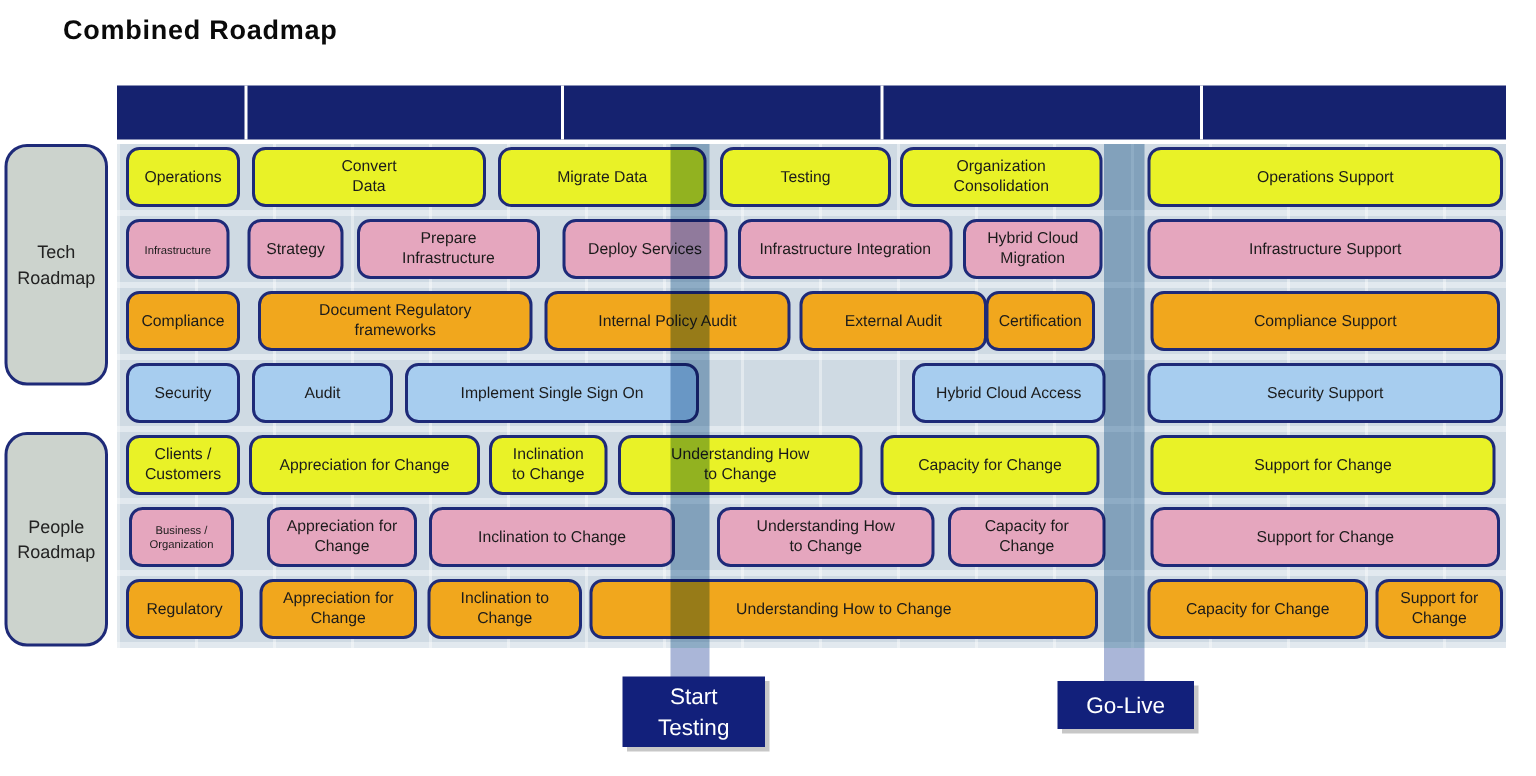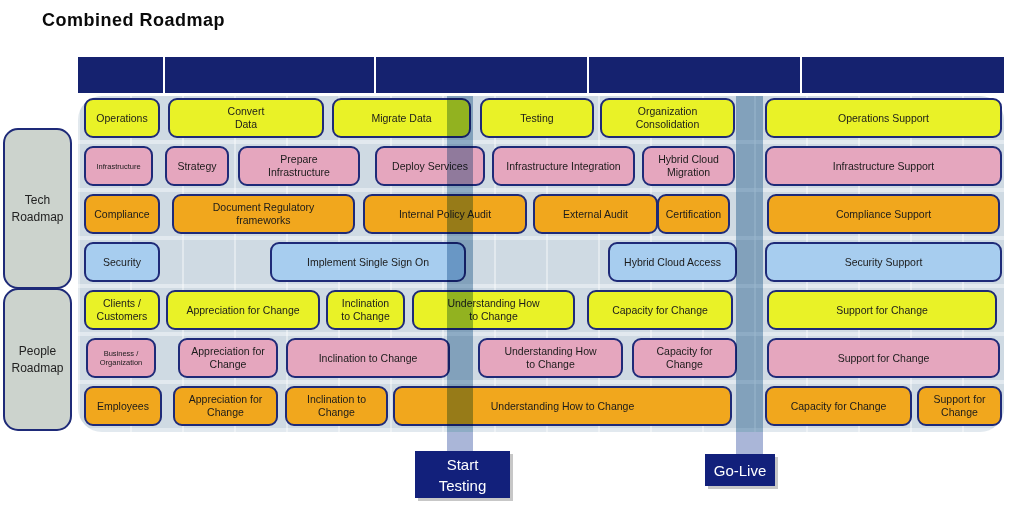--- a/index.html
+++ b/index.html
@@ -13,29 +13,28 @@
   }
   
   .theader{position:absolute;left:78px;top:57px;width:926px;height:36px;background:#15226f;}
   .theader .div{position:absolute;top:0;width:2px;height:36px;background:#ffffff;}
   
   .side{
     position:absolute;left:3px;width:69px;background:#ccd3cd;border:2.5px solid #1e2a78;
     border-radius:15px;box-sizing:border-box;display:flex;align-items:center;justify-content:center;
     text-align:center;font-size:12px;color:#222;white-space:pre-line;line-height:1.35;
   }
-  .side.tech{top:96px;height:161px;margin-top:32px;}
+  .side.tech{top:96px;height:161px;}
   .side.people{top:288px;height:143px;}
   
   .grid{
     position:absolute;left:78px;top:96px;width:926px;height:336px;
     background:
       repeating-linear-gradient(90deg, rgba(255,255,255,.40) 0 2px, rgba(255,255,255,0) 2px 52px),
       repeating-linear-gradient(180deg, #cfdae3 0 44px, #e2e9ef 44px 48px);
-    border-radius: 24px;
   }
   .row{position:absolute;left:0;width:926px;height:48px;}
   .box{
     position:absolute;top:0;height:40px;border:2.5px solid #1e2a78;border-radius:9px;
     box-sizing:border-box;display:flex;align-items:center;justify-content:center;
     text-align:center;font-size:10.5px;line-height:1.2;color:#1b1b1b;
     white-space:pre-line;padding:1px 2px;
   }
   .box.sm{font-size:7.5px;}
   .yellow{background:#e9f227;}
@@ -49,21 +48,21 @@
   .vstub{position:absolute;background:#aab6d8;}
   .vstub.start{left:447px;top:432px;width:26px;height:20px;}
   .vstub.go{left:736px;top:432px;width:27px;height:23px;}
   
   .mlabel{
     position:absolute;background:#12207b;color:#ffffff;display:flex;align-items:center;
     justify-content:center;text-align:center;font-size:15px;line-height:1.4;white-space:pre-line;
     box-shadow:3px 3px 0 rgba(130,130,130,.45);
   }
   .mlabel.start{left:415px;top:451px;width:95px;height:47px;}
-  .mlabel.go{left:705px;top:454px;width:70px;height:32px;}
+  .mlabel.go{left:705px;top:454px;width:91px;height:32px;}
 </style>
 </head>
 <body>
 
 <div class="stage">
 
   <div class="title">Combined Roadmap</div>
 
   <div class="theader">
     <div class="div" style="left:85px"></div>
@@ -107,20 +106,21 @@
       <div class="box orange" style="left:94px;width:183px">Document Regulatory
 frameworks</div>
       <div class="box orange" style="left:285px;width:164px">Internal Policy Audit</div>
       <div class="box orange" style="left:455px;width:125px">External Audit</div>
       <div class="box orange" style="left:689px;width:233px">Compliance Support</div>
       <div class="box orange" style="left:579px;width:73px">Certification</div>
     </div>
 
     <div class="row" style="top:146px">
       <div class="box blue" style="left:6px;width:76px">Security</div>
+      <div class="box blue" style="left:90px;width:94px">Audit</div>
       <div class="box blue" style="left:192px;width:196px">Implement Single Sign On</div>
       <div class="box blue" style="left:530px;width:129px">Hybrid Cloud Access</div>
       <div class="box blue" style="left:687px;width:237px">Security Support</div>
     </div>
 
     <div class="row" style="top:194px">
       <div class="box yellow" style="left:6px;width:76px">Clients /
 Customers</div>
       <div class="box yellow" style="left:88px;width:154px">Appreciation for Change</div>
       <div class="box yellow" style="left:248px;width:79px">Inclination
@@ -138,21 +138,21 @@
 Change</div>
       <div class="box pink" style="left:208px;width:164px">Inclination to Change</div>
       <div class="box pink" style="left:400px;width:145px">Understanding How
 to Change</div>
       <div class="box pink" style="left:554px;width:105px">Capacity for
 Change</div>
       <div class="box pink" style="left:689px;width:233px">Support for Change</div>
     </div>
 
     <div class="row" style="top:290px">
-      <div class="box orange" style="left:6px;width:78px">Employees</div>
+      <div class="box orange" style="left:6px;width:78px">Regulatory</div>
       <div class="box orange" style="left:95px;width:105px">Appreciation for
 Change</div>
       <div class="box orange" style="left:207px;width:103px">Inclination to
 Change</div>
       <div class="box orange" style="left:315px;width:339px">Understanding How to Change</div>
       <div class="box orange" style="left:687px;width:147px">Capacity for Change</div>
       <div class="box orange" style="left:839px;width:85px">Support for
 Change</div>
     </div>
 

